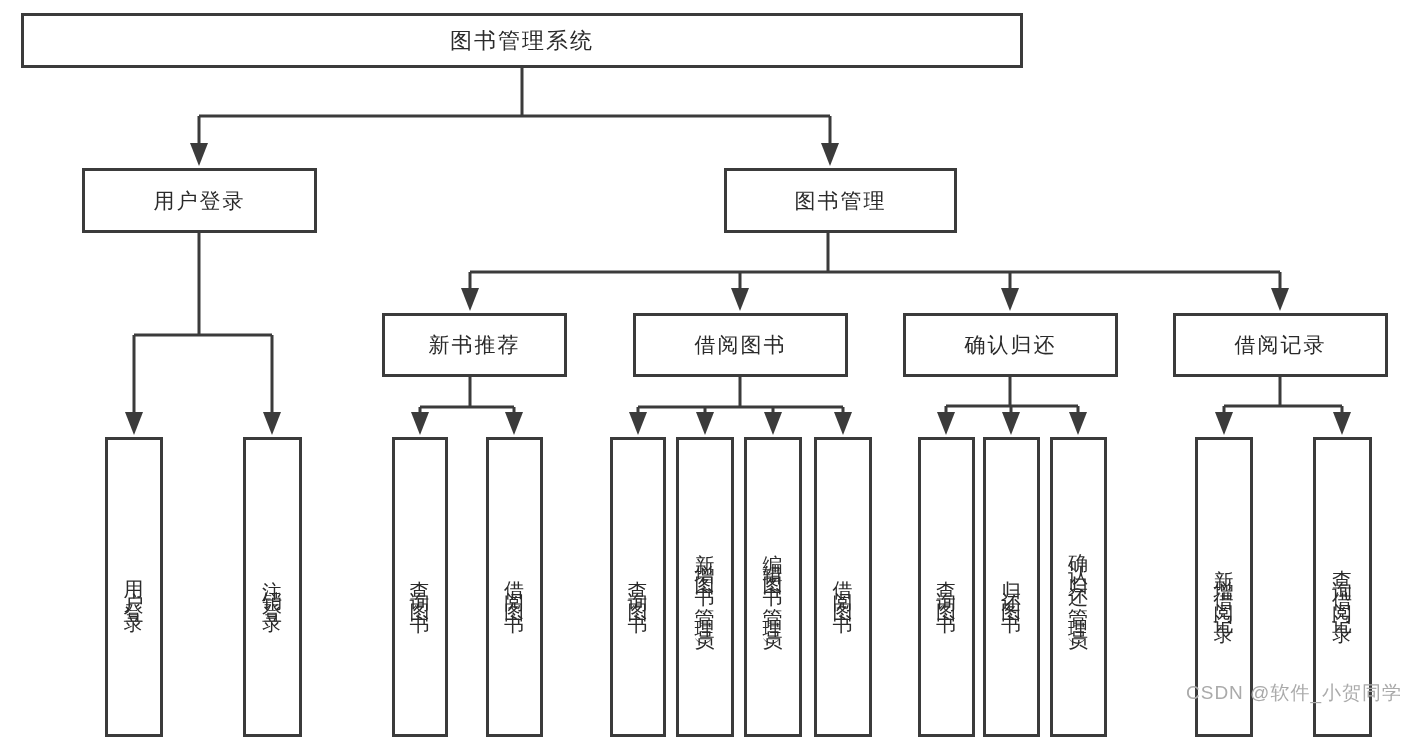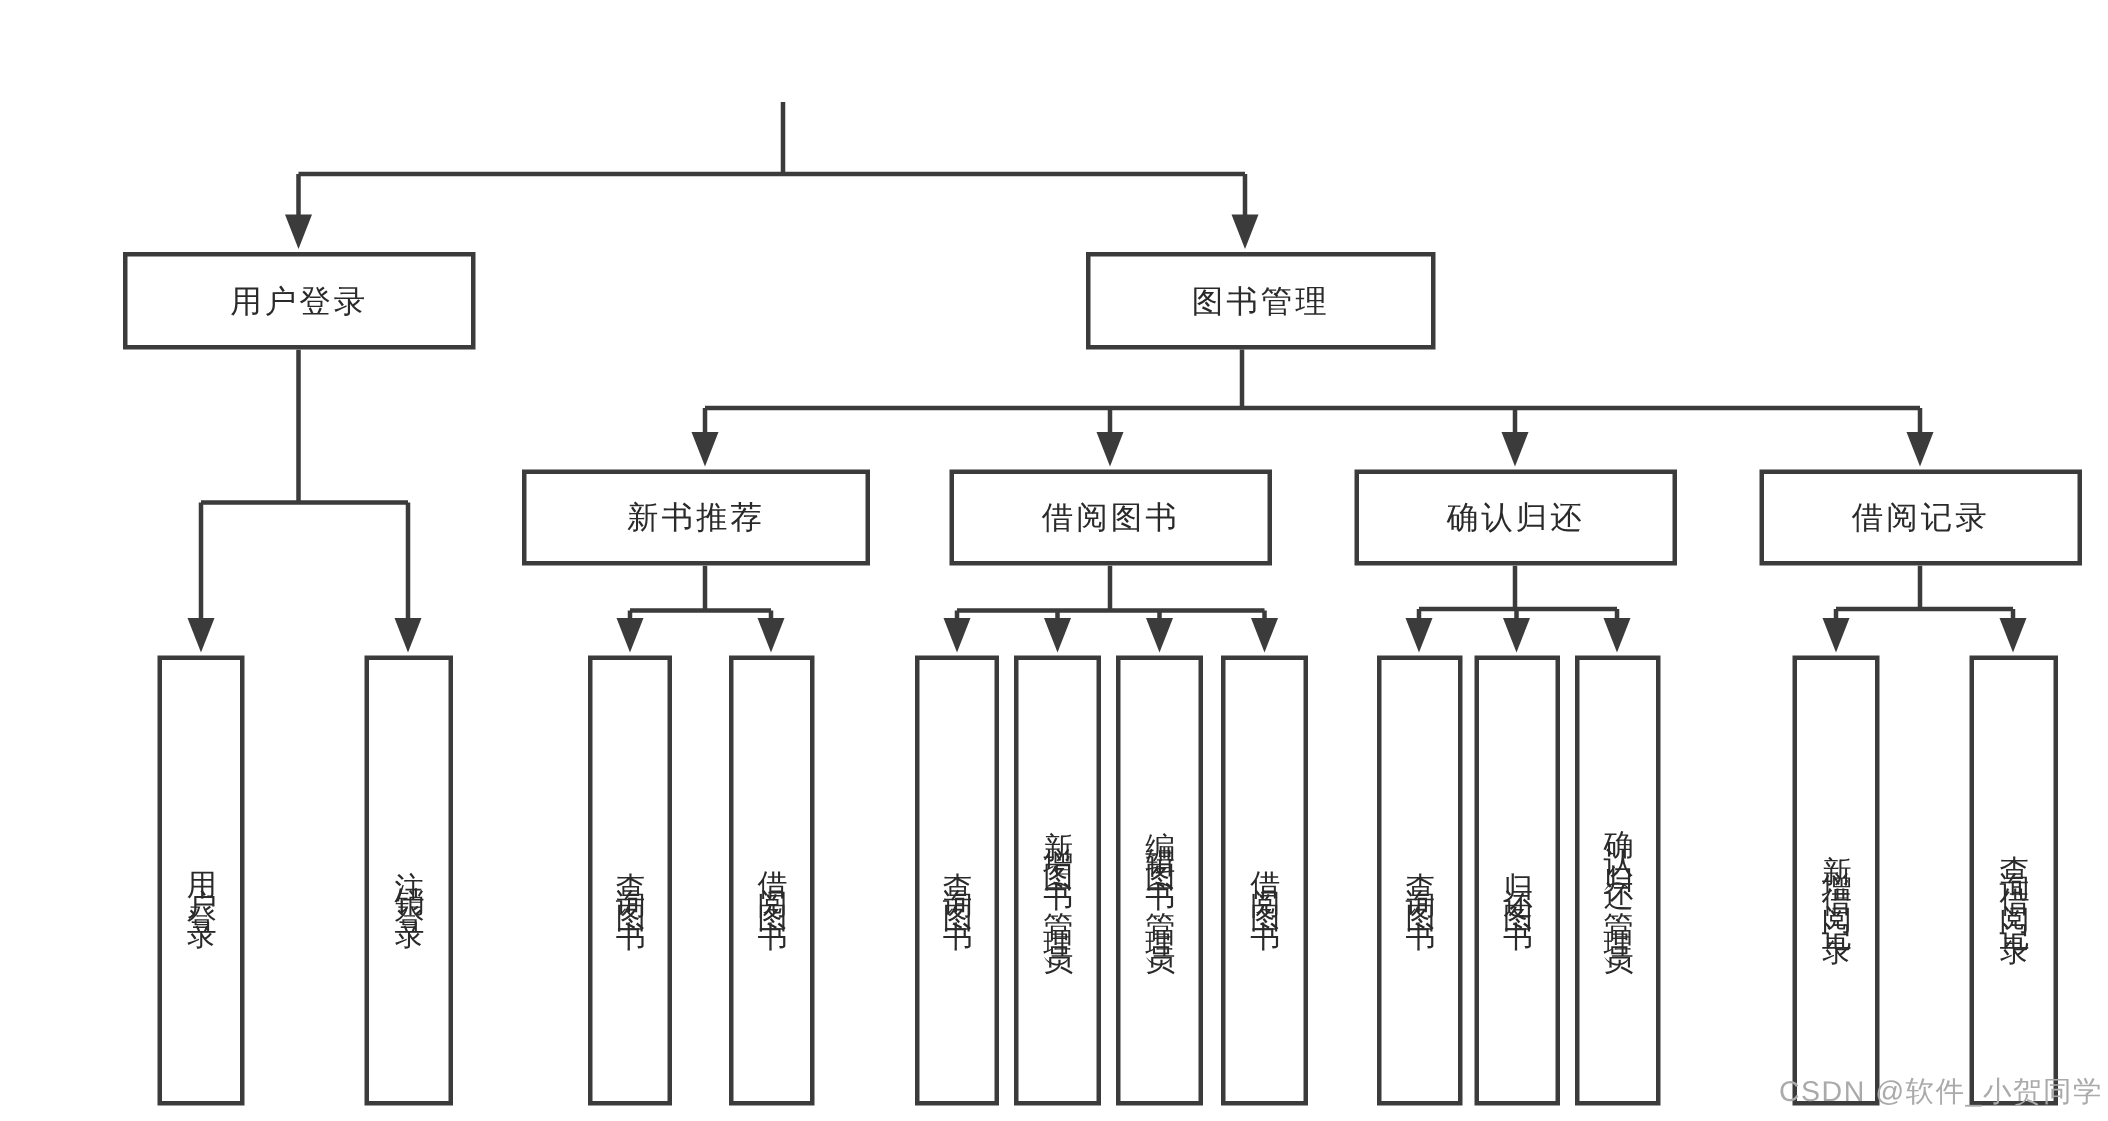--- a/index.html
+++ b/index.html
@@ -27,21 +27,21 @@
   .node.v span{
     writing-mode:vertical-rl;
     text-orientation:mixed;
     font-size:20px;
     letter-spacing:11px;
     line-height:1.1;
     white-space:nowrap;
   }
   .watermark{
     position:absolute;
-    left:1186px;top:715px;
+    left:1186px;top:680px;
     width:214px;
     font-size:19px;
     color:#aaaaaa;
     letter-spacing:1px;
     z-index:2;
     white-space:nowrap;
   }
 </style>
 </head>
 <body>
@@ -74,25 +74,26 @@
       <polygon points="764,412 782,412 773,435"></polygon>
       <polygon points="834,412 852,412 843,435"></polygon>
       <polygon points="937,412 955,412 946,435"></polygon>
       <polygon points="1002,412 1020,412 1011,435"></polygon>
       <polygon points="1069,412 1087,412 1078,435"></polygon>
       <polygon points="1215,412 1233,412 1224,435"></polygon>
       <polygon points="1333,412 1351,412 1342,435"></polygon>
     </g>
   </svg>
 
+  <div class="node h root" style="left:21px;top:13px;width:1002px;height:55px;">图书管理系统</div>
 
   <div class="node h" style="left:82px;top:168px;width:235px;height:65px;">用户登录</div>
   <div class="node h" style="left:712px;top:168px;width:233px;height:65px;margin-left:12px;">图书管理</div>
 
-  <div class="node h" style="left:348px;top:313px;width:232px;height:64px;">新书推荐</div>
+  <div class="node h" style="left:382px;top:313px;width:185px;height:64px;">新书推荐</div>
   <div class="node h" style="left:633px;top:313px;width:215px;height:64px;">借阅图书</div>
   <div class="node h" style="left:903px;top:313px;width:215px;height:64px;">确认归还</div>
   <div class="node h" style="left:1173px;top:313px;width:215px;height:64px;">借阅记录</div>
 
   <div class="node v" style="left:105px;top:437px;width:58px;height:300px;">
     <span>用户登录</span>
     </div>
   <div class="node v" style="left:243px;top:437px;width:59px;height:300px;">
     <span>注销登录</span>
     </div>

